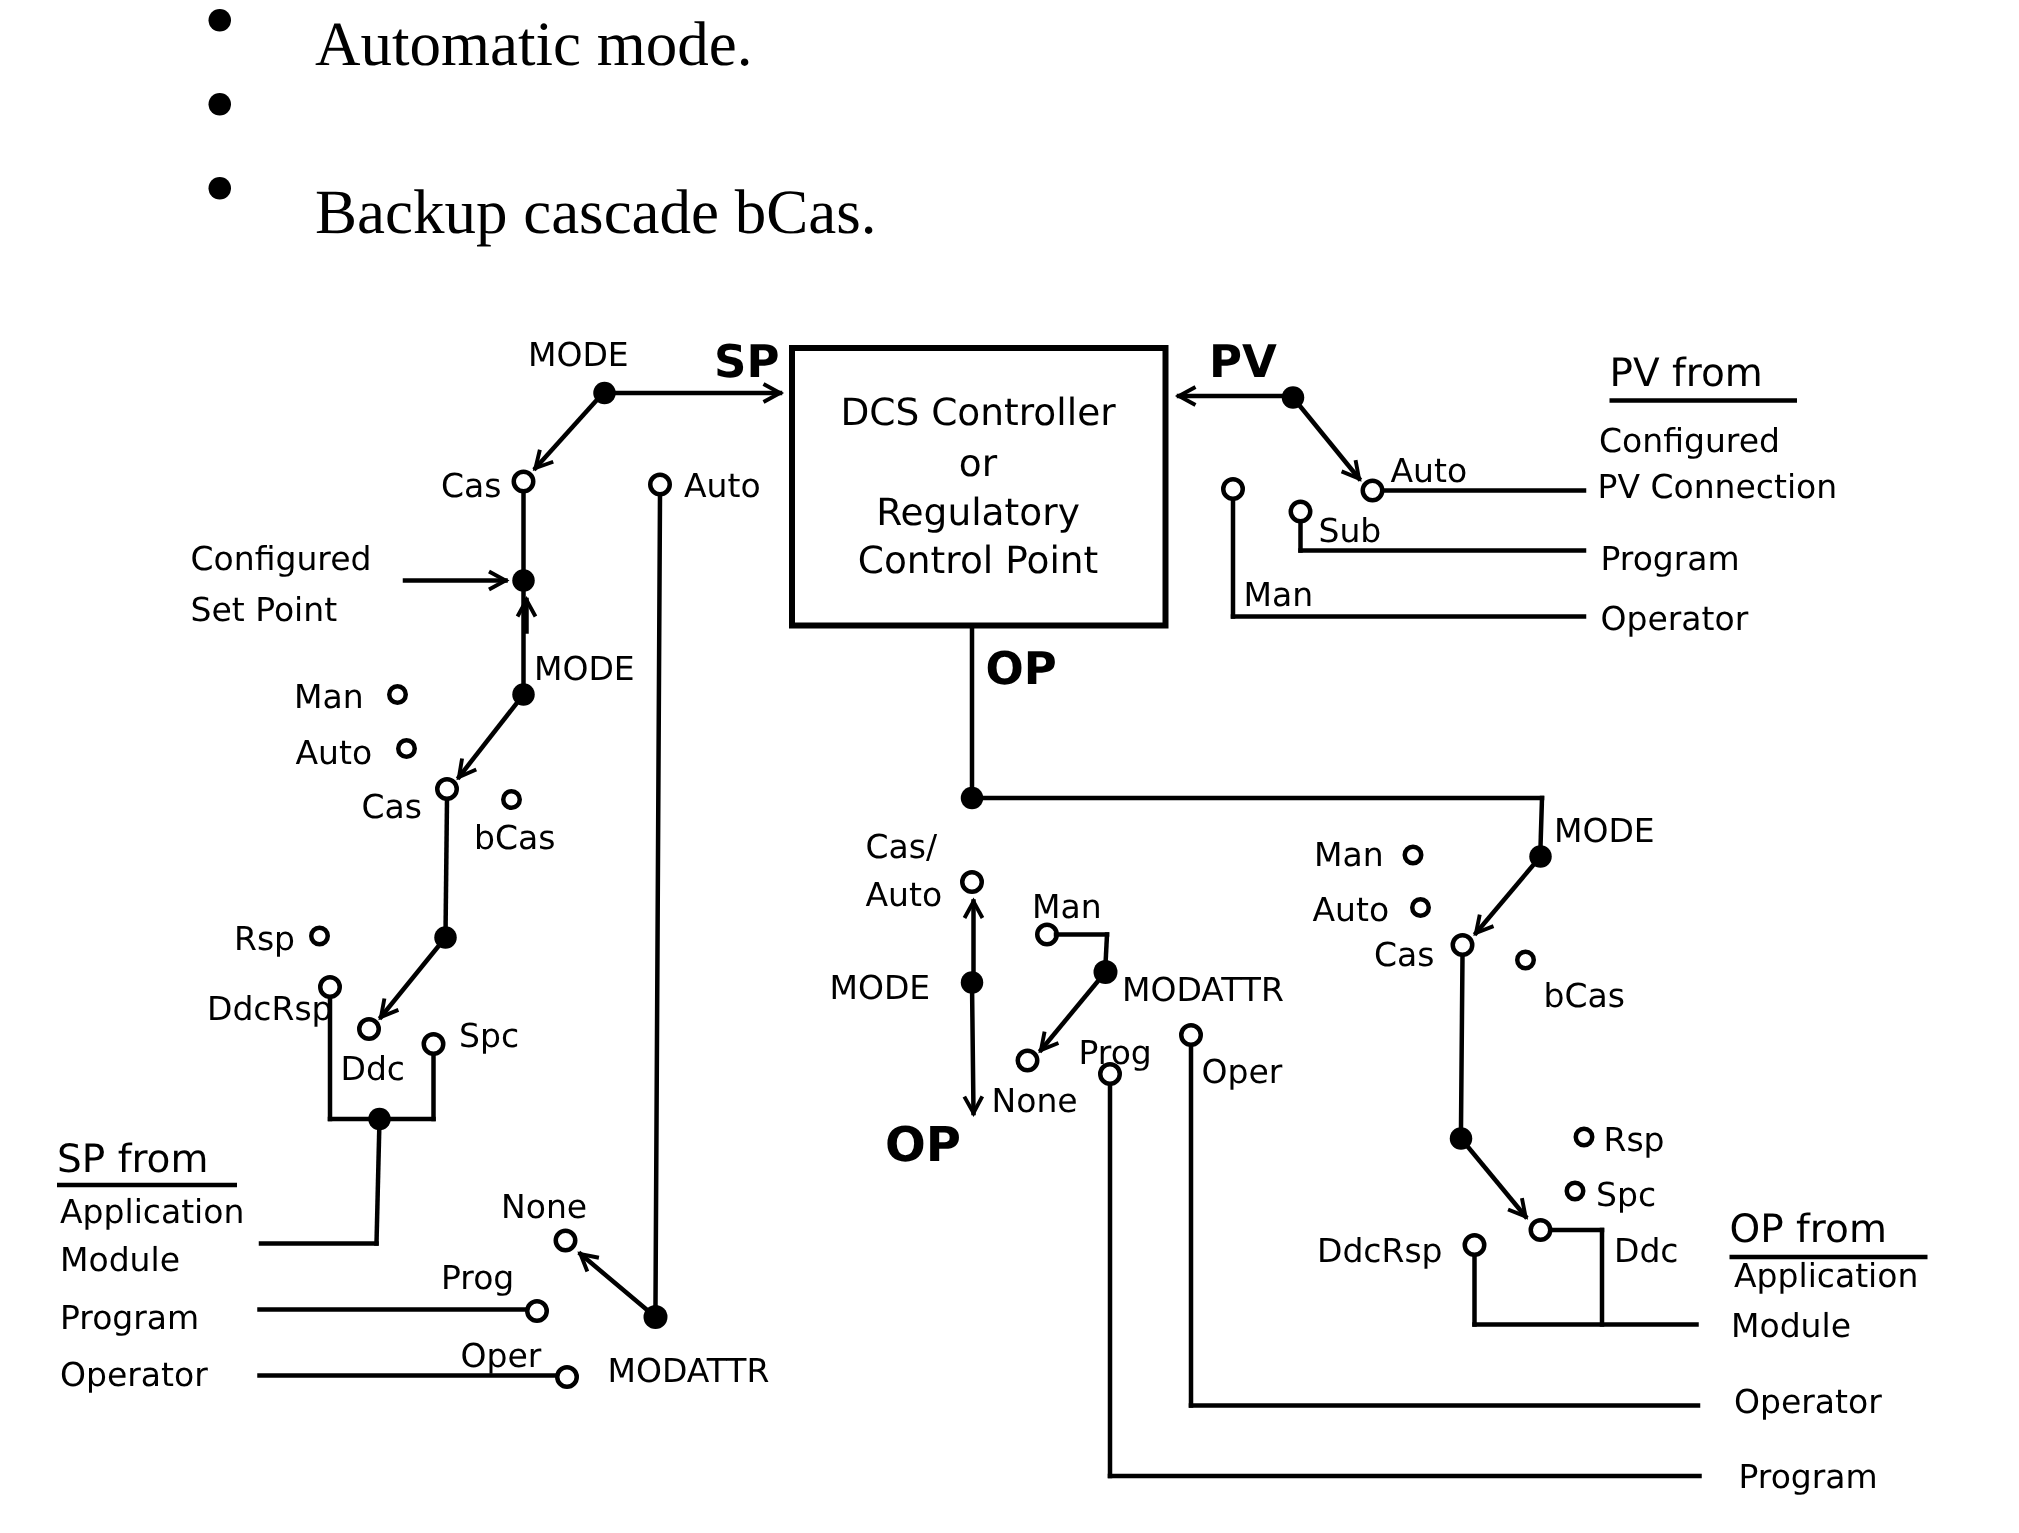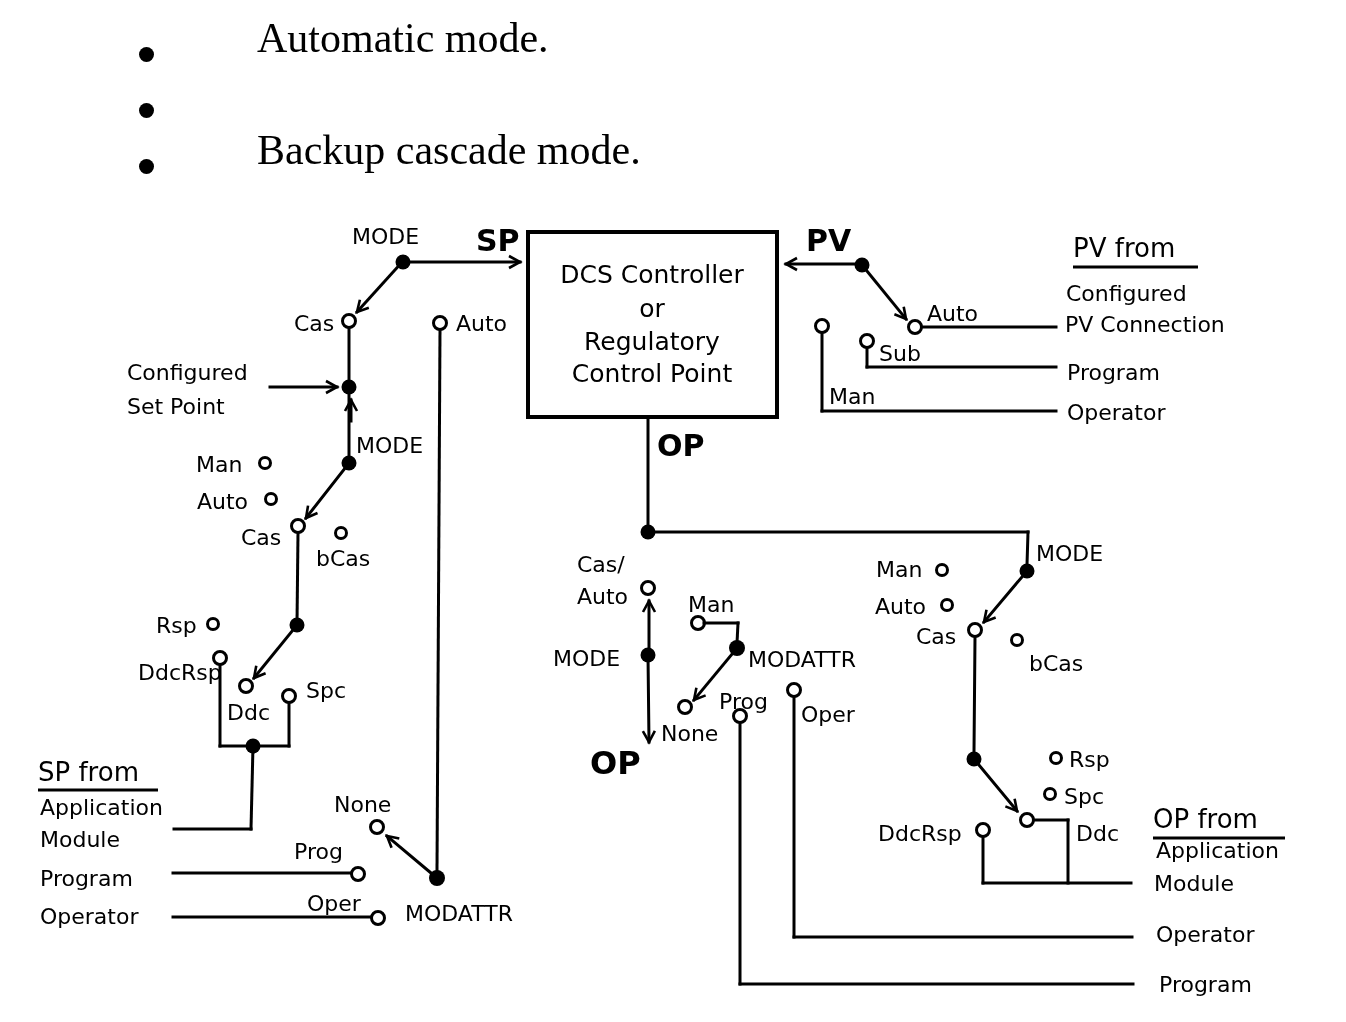--- a/index.html
+++ b/index.html
@@ -1,18 +1,18 @@
 <!DOCTYPE html>
 <html><head>
 <meta charset="utf-8">
 <style>
   html,body{margin:0;padding:0;background:#ffffff;}
   body{width:1346px;height:1022px;overflow:hidden;}
   .bullets{height:190px;box-sizing:border-box;padding-top:6px;}
-  .bullet-row{display:flex;align-items:flex-end;height:56px;gap:47px;}
+  .bullet-row{display:flex;align-items:flex-start;height:56px;}
   .bullet-dot{width:15px;height:15px;border-radius:50%;background:#000;margin-left:139px;flex:0 0 auto;}
   .bullet-text{margin-left:56px;font-family:"Liberation Serif","DejaVu Serif",serif;font-size:42px;color:#000;white-space:nowrap;}
   svg{display:block;}
   svg text{font-family:"DejaVu Sans","Liberation Sans",sans-serif;fill:#000;white-space:pre;}
   .t{font-size:22px;}
   .th{font-size:26px;}
   .tb{font-size:30px;font-weight:bold;}
   .opb{font-size:32px;font-weight:bold;}
   .tbx{font-size:25px;text-anchor:middle;}
   .w{stroke:#000;stroke-width:3;fill:none;stroke-linecap:square;}
@@ -27,21 +27,21 @@
 <div class="bullets">
   <div class="bullet-row">
     <span class="bullet-dot"></span>
     <span class="bullet-text">Automatic mode.</span>
   </div>
   <div class="bullet-row">
     <span class="bullet-dot"></span>
   </div>
   <div class="bullet-row">
     <span class="bullet-dot"></span>
-    <span class="bullet-text">Backup cascade mode.</span>
+    <span class="bullet-text">Backup cascade bCas.</span>
   </div>
 </div>
 
 <svg width="1346" height="832" viewBox="0 190 1346 832">
   <defs>
     <marker id="arw" viewBox="0 0 20 20" markerWidth="20" markerHeight="20" refX="15" refY="10" orient="auto" markerUnits="userSpaceOnUse">
       <path d="M4,4 L15,10 L4,16" fill="none" stroke="#000" stroke-width="2.6"></path>
     </marker>
   </defs>
 

